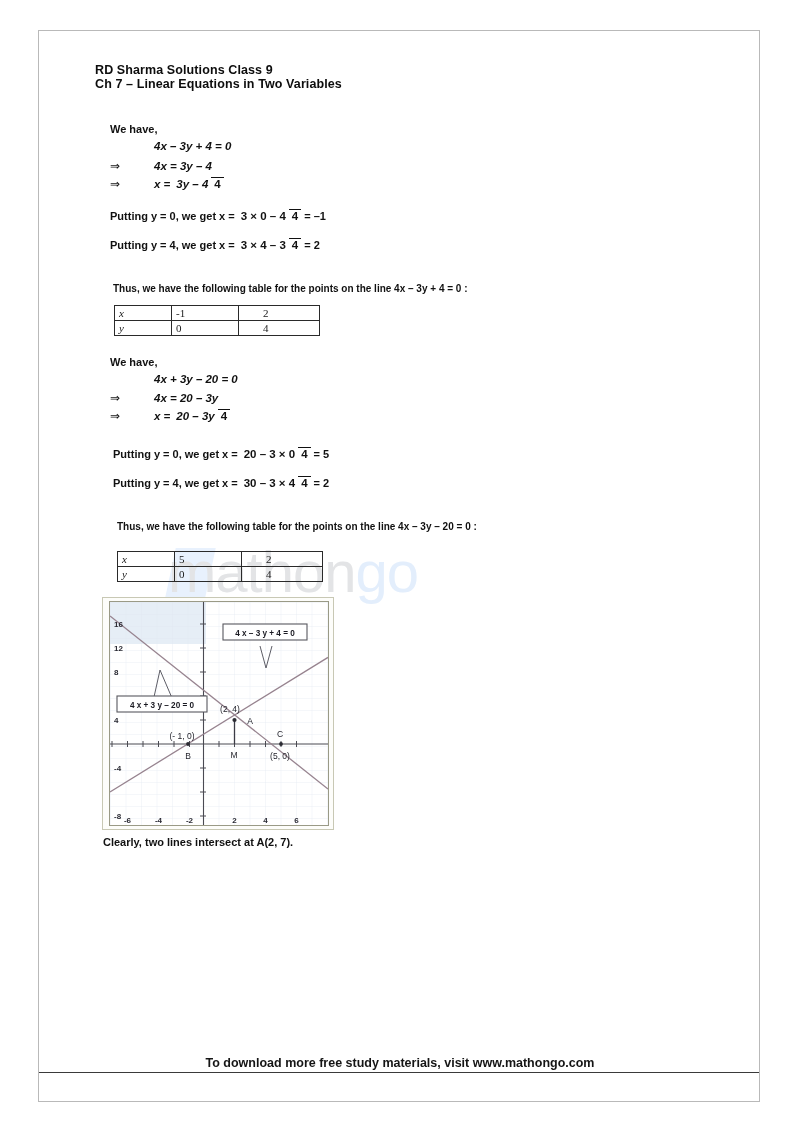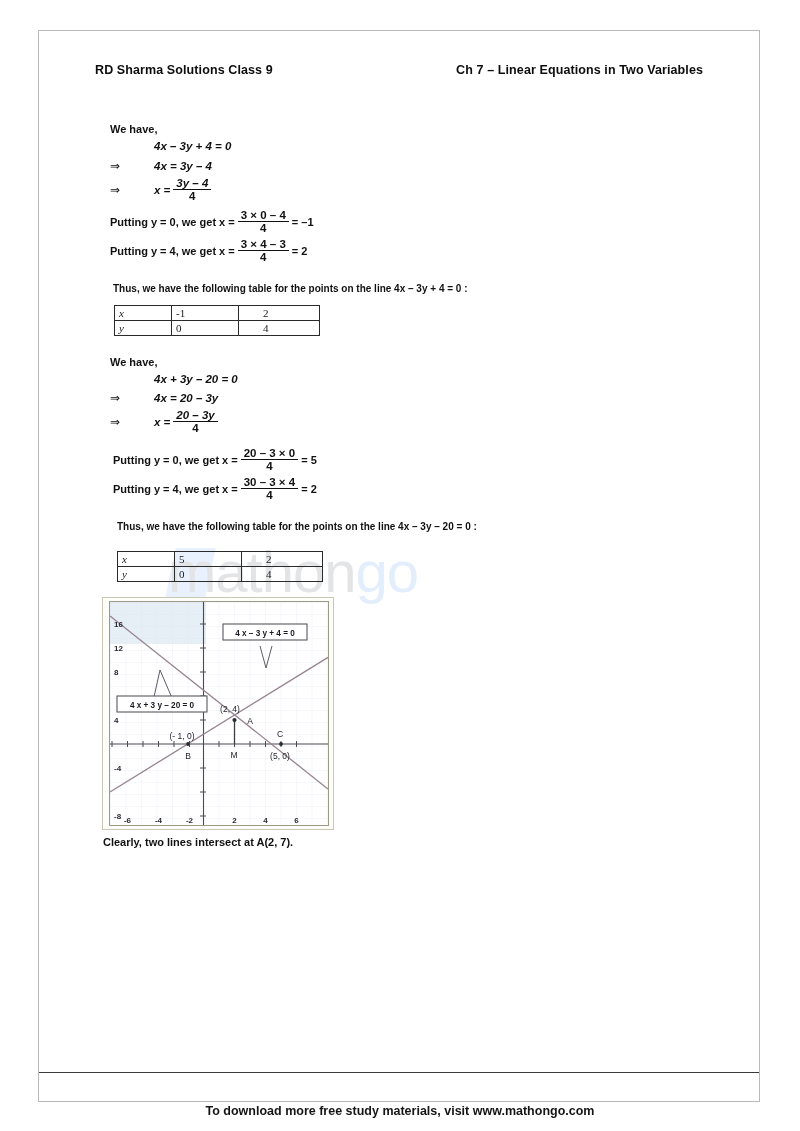--- a/index.html
+++ b/index.html
@@ -35,20 +35,21 @@
     left: 95px;
     top: 63px;
     width: 612px;
     display: flex;
     justify-content: space-between;
     align-items: baseline;
     font-weight: bold;
     font-size: 12.5px;
     color: #0d0d0d;
     letter-spacing: 0.1px;
+    flex-direction: column;
   }
   .header .hdr-right { margin-right: 4px; }
   .blk { position: absolute; color: #111; }
   .ital { font-style: italic; }
 
   .wehave {
     font-weight: bold;
     font-size: 11px;
   }
   .eqline {
@@ -59,21 +60,20 @@
     align-items: center;
   }
   .arrow {
     display: inline-block;
     width: 44px;
     font-size: 12px;
     font-weight: normal;
   }
   .frac {
     display: inline-flex;
-    flex-direction: column;
     align-items: center;
     vertical-align: middle;
     margin: 0 3px;
     line-height: 1.05;
     font-weight: bold;
   }
   .frac .num { padding: 0 3px; font-size: 11.5px; }
   .frac .den {
     padding: 0 3px;
     font-size: 11.5px;
@@ -178,21 +178,21 @@
     position: absolute;
     left: 39px;
     top: 1072px;
     width: 720px;
     height: 0;
     border-top: 1.4px solid #3a3a3a;
   }
   .footer-text {
     position: absolute;
     left: 0;
-    top: 1104px;
+    top: 1056px;
     width: 800px;
     text-align: center;
     font-weight: bold;
     font-size: 12.5px;
     color: #151515;
   }
 </style>
 </head>
 <body>
 

